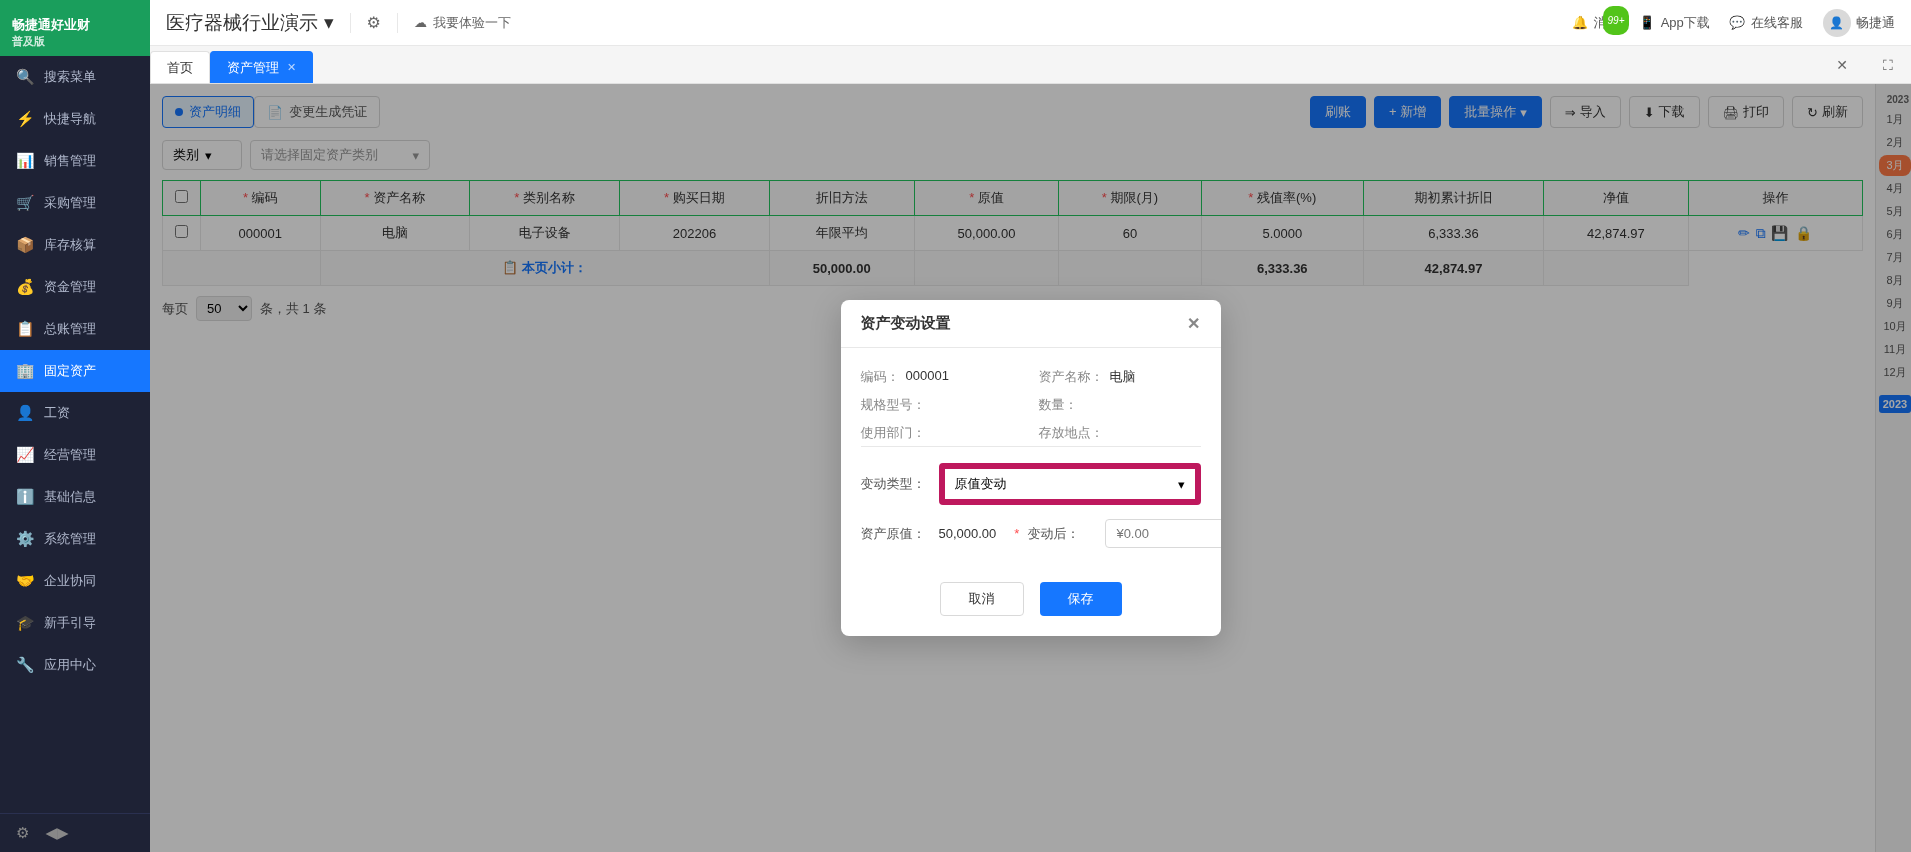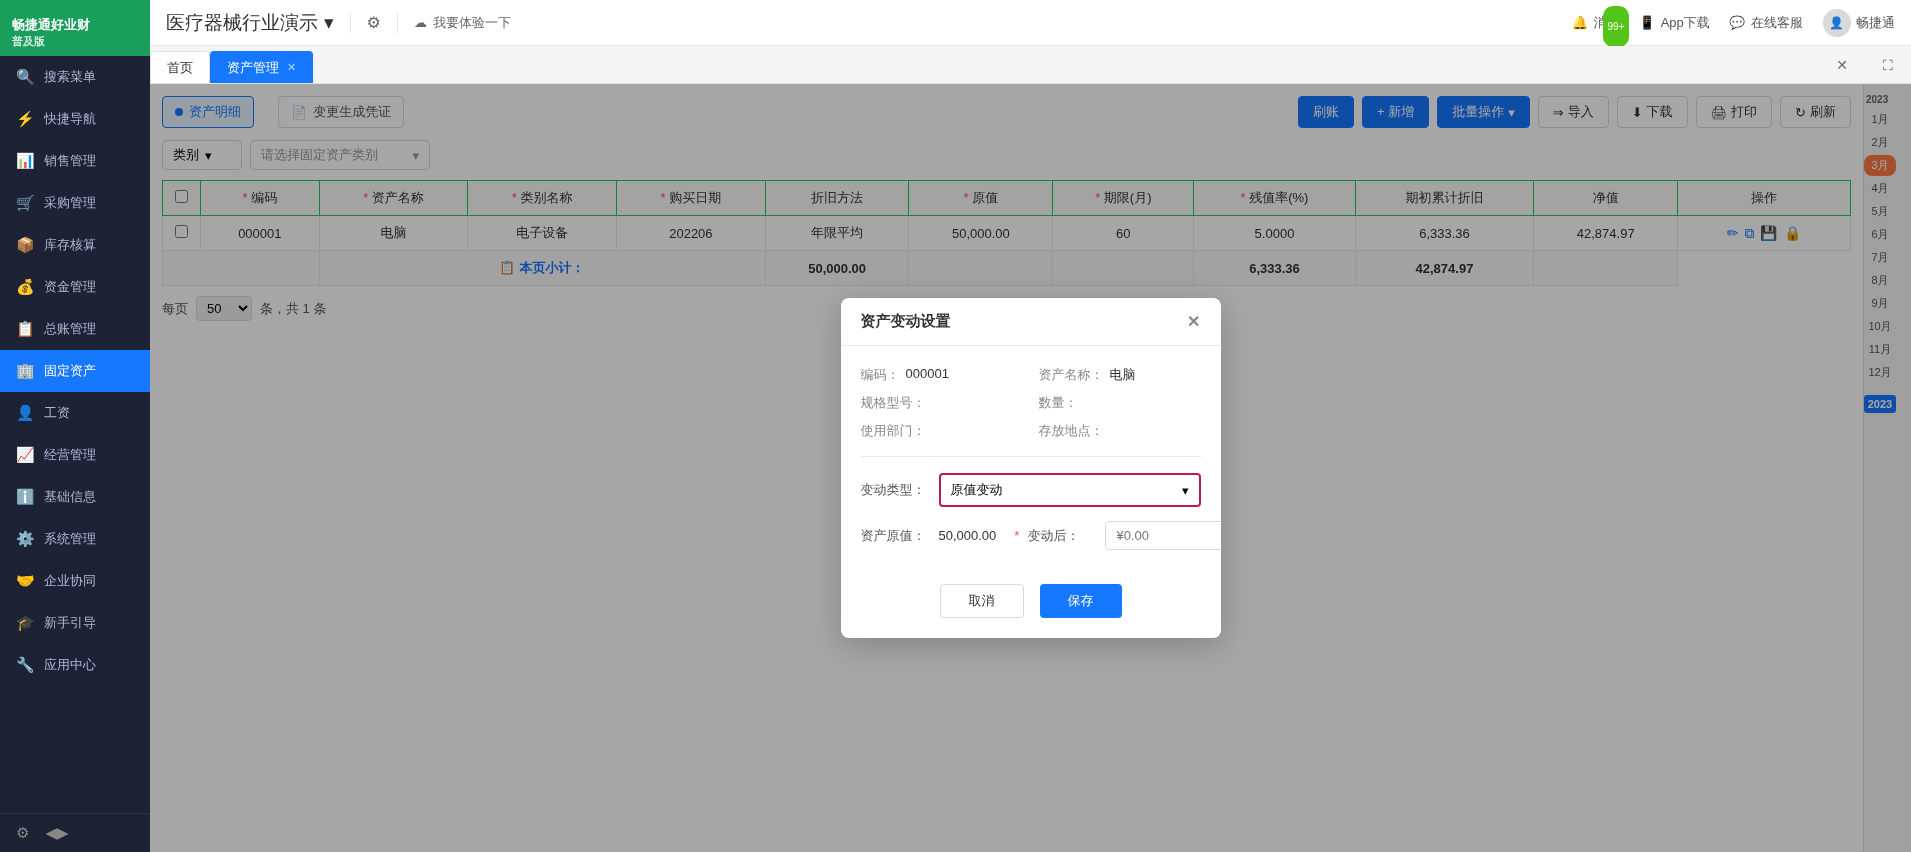--- a/index.html
+++ b/index.html
@@ -103,25 +103,26 @@
       gap: 5px;
       color: #555;
       font-size: 13px;
       cursor: pointer;
       position: relative;
     }
     .badge {
       background: #ff4d4f;
       color: white;
       font-size: 10px;
-      padding: 15px 5px;
+      padding: 9px 5px;
       border-radius: 10px;
       position: absolute;
       top: -8px;
       right: -10px;
+      font-style: italic;
     }
     .badge.green { background: #52c41a; }
     .user-avatar { width: 28px; height: 28px; background: #d9d9d9; border-radius: 50%; display: flex; align-items: center; justify-content: center; font-size: 12px; color: #666; }
 
     
     .tabs-bar {
       background: #f5f5f5;
       height: 38px;
       display: flex;
       align-items: flex-end;
@@ -167,21 +168,21 @@
       flex: 1;
       padding: 12px;
       overflow: auto;
       background: white;
     }
 
     
     .toolbar {
       display: flex;
       align-items: center;
-      gap: 24px;
+      gap: 0;
       margin-bottom: 12px;
       flex-wrap: wrap;
     }
     .toolbar-tab {
       display: flex;
       align-items: center;
       gap: 6px;
       padding: 6px 12px;
       border-radius: 4px;
       cursor: pointer;
@@ -292,26 +293,26 @@
     }
     .pagination select {
       border: 1px solid #d9d9d9;
       border-radius: 4px;
       padding: 3px 6px;
       font-size: 13px;
     }
 
     
     .right-panel {
-      width: 48px;
+      width: 36px;
       background: #f5f5f5;
       border-left: 1px solid #e0e0e0;
       display: flex;
       flex-direction: column;
-      align-items: flex-start;
+      align-items: flex-end;
       padding-top: 8px;
       gap: 2px;
       font-size: 11px;
       color: #555;
       overflow: hidden;
     }
     .cal-item {
       width: 32px;
       text-align: center;
       padding: 3px 2px;
@@ -349,36 +350,36 @@
       font-weight: bold;
       color: #333;
     }
     .modal-close { cursor: pointer; color: #888; font-size: 16px; }
     .modal-body { padding: 20px; }
     .modal-info-grid {
       display: grid;
       grid-template-columns: 1fr 1fr;
       gap: 10px 16px;
       margin-bottom: 16px;
-      padding-bottom: 16px;
+      padding-bottom: 4px;
       border-bottom: 1px solid #e8e8e8;
     }
     .info-item { display: flex; gap: 6px; font-size: 13px; color: #555; }
     .info-label { color: #888; white-space: nowrap; }
     .info-value { color: #333; }
     .form-row {
       display: flex;
       align-items: center;
       gap: 8px;
       margin-bottom: 14px;
     }
     .form-label { color: #555; font-size: 13px; white-space: nowrap; min-width: 70px; }
     .form-select {
       flex: 1;
-      border: 2px solid #be185d;
+      border: 6px solid #be185d;
       border-radius: 4px;
       padding: 6px 10px;
       font-size: 13px;
       display: flex;
       align-items: center;
       justify-content: space-between;
       cursor: pointer;
     }
     .form-input {
       flex: 1;

